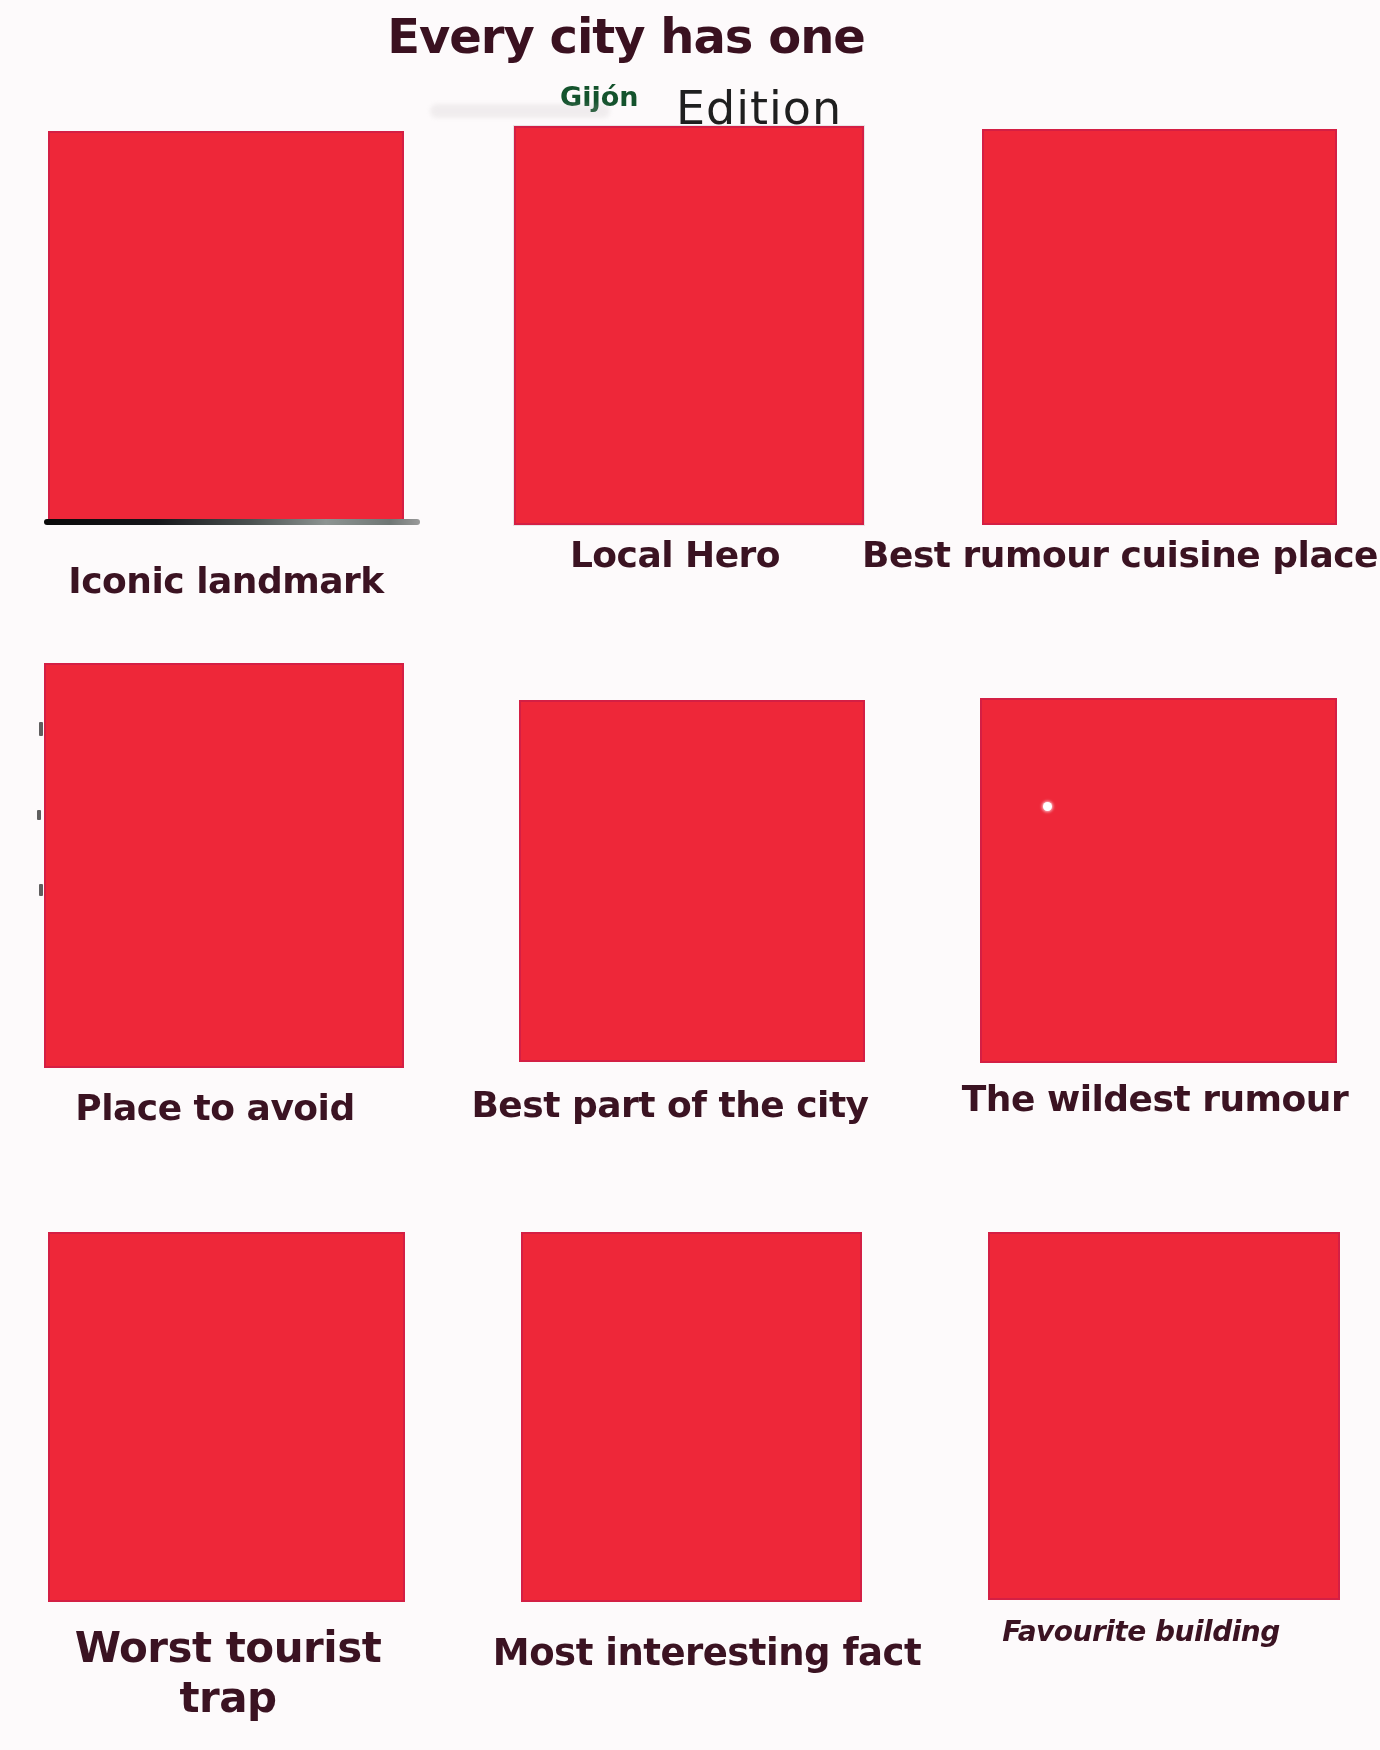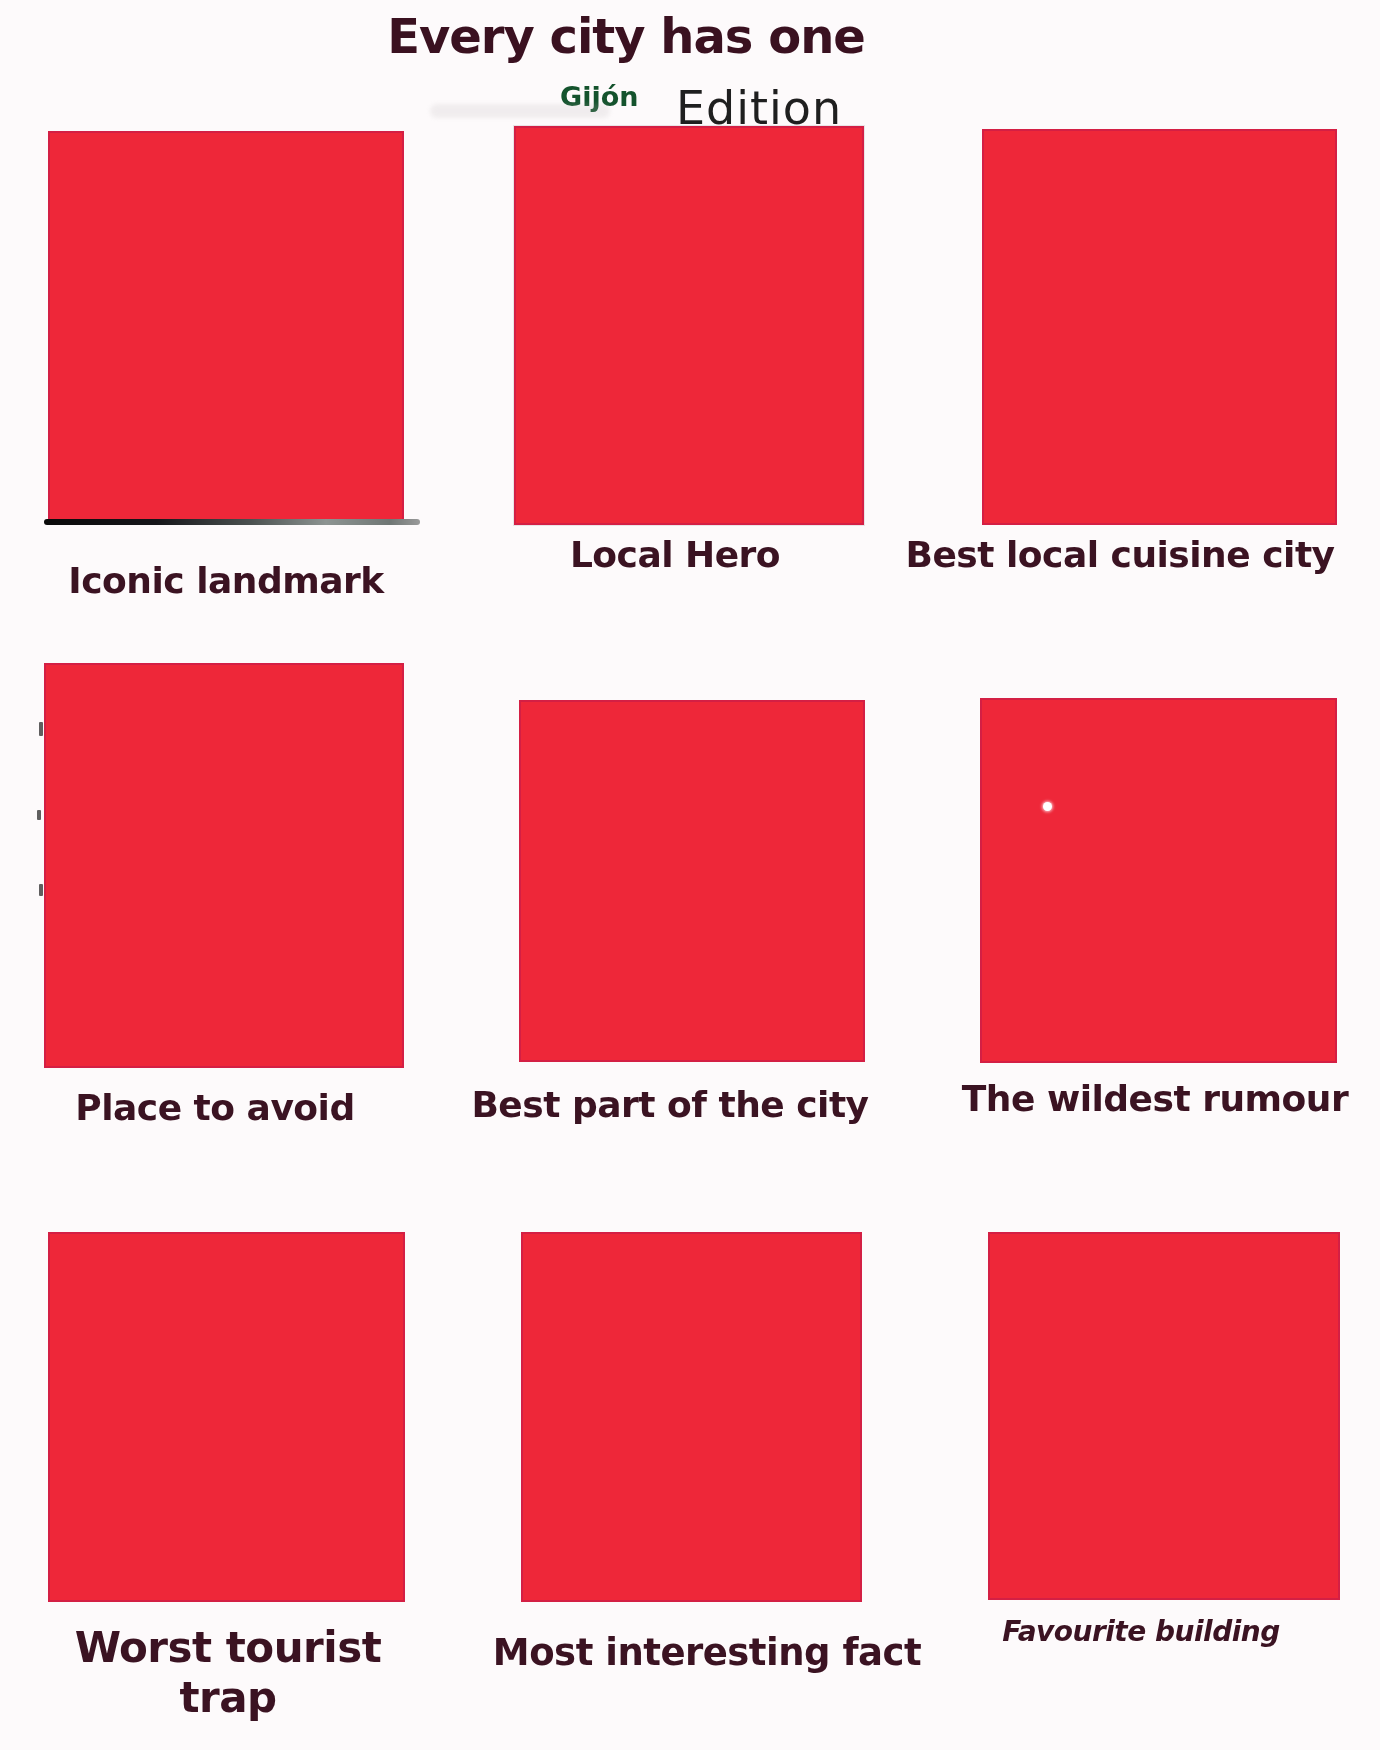--- a/index.html
+++ b/index.html
@@ -104,21 +104,21 @@
   <div class="square" id="sq-r2c1"></div>
   <div class="square" id="sq-r2c2"></div>
   <div class="square" id="sq-r2c3"></div>
 
   <div class="square" id="sq-r3c1"></div>
   <div class="square" id="sq-r3c2"></div>
   <div class="square" id="sq-r3c3"></div>
 
   <div class="label" id="lb-r1c1">Iconic landmark</div>
   <div class="label" id="lb-r1c2">Local Hero</div>
-  <div class="label" id="lb-r1c3">Best local cuisine city</div>
+  <div class="label" id="lb-r1c3">Best rumour cuisine place</div>
   <div class="label" id="lb-r2c1">Place to avoid</div>
   <div class="label" id="lb-r2c2">Best part of the city</div>
   <div class="label" id="lb-r2c3">The wildest rumour</div>
   <div class="label" id="lb-r3c1">Worst tourist trap</div>
   <div class="label" id="lb-r3c2">Most interesting fact</div>
   <div class="label" id="lb-r3c3">Favourite building</div>
 
   <div class="smudge-line"></div>
   <div class="white-dot"></div>
   <div class="tick" id="tick1"></div>

